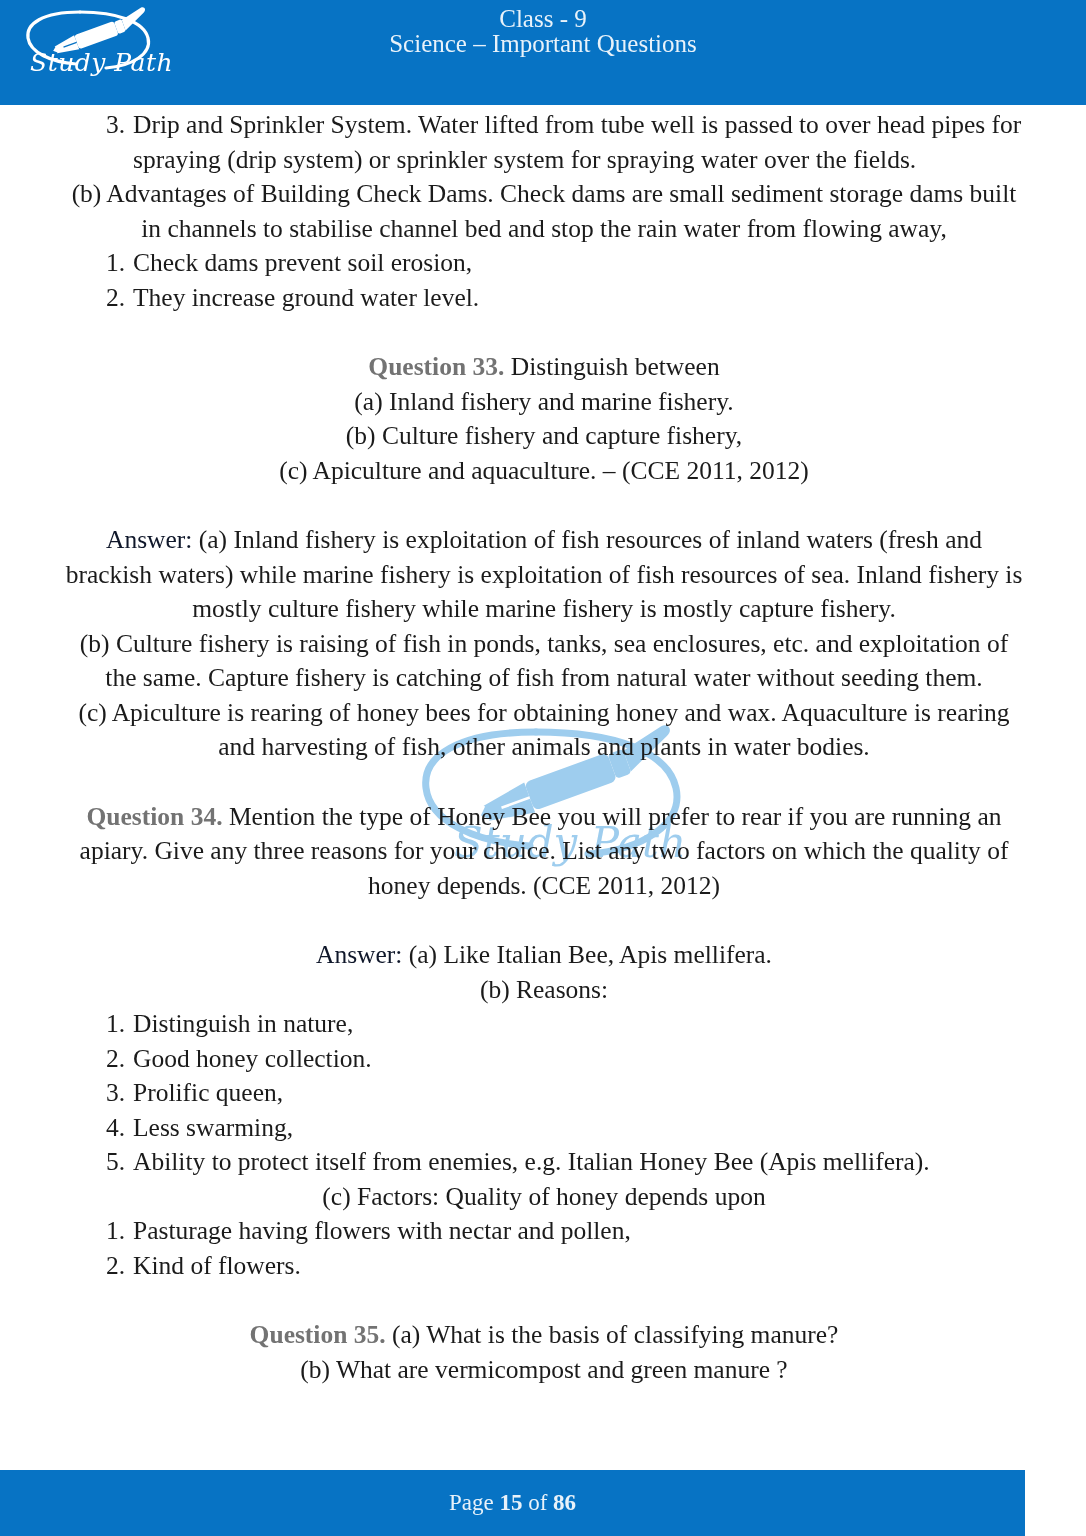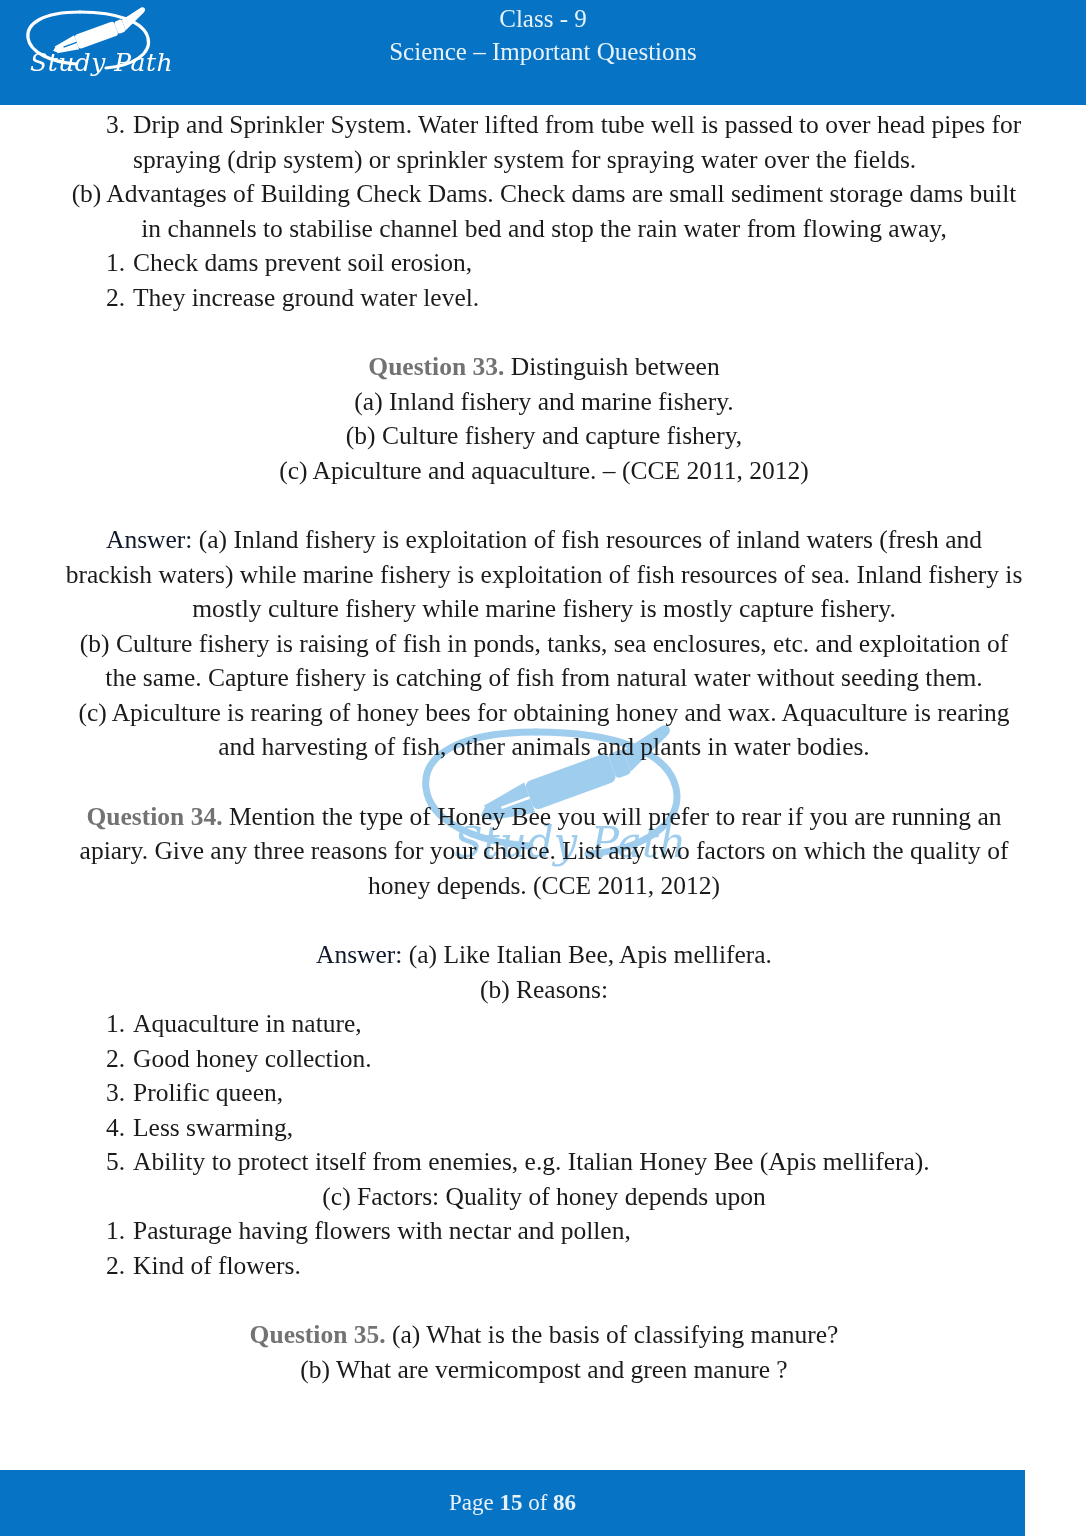--- a/index.html
+++ b/index.html
@@ -72,21 +72,21 @@
     width: 1086px;
     text-align: center;
     color: #e9f3fb;
   }
   .header-line {
     font-family: "Liberation Serif", serif;
     color: #e8f2fa;
     line-height: 1.0;
     white-space: nowrap;
   }
-  .hl1 { font-size: 25px; margin-bottom: 8px; }
+  .hl1 { font-size: 25px; }
   .hl2 { font-size: 25px; margin-bottom: 8px; }
   .hl3 { font-size: 25px; }
 
   
   .content {
     position: absolute;
     left: 65px;
     top: 108px;
     width: 958px;
     font-size: 25.5px;
@@ -261,21 +261,21 @@
     <div class="gap-md"></div>
 
     <p class="para">
       <span class="answer-label">Answer:</span><span> (a) Like Italian Bee, Apis mellifera.</span>
     </p>
     <p class="para">(b) Reasons:</p>
 
     <ul class="olist">
       <li>
         <span class="num">1.</span>
-        <span>Aquaculture in nature,</span>
+        <span>Distinguish in nature,</span>
       </li>
       <li>
         <span class="num">2.</span>
         <span>Good honey collection.</span>
       </li>
       <li>
         <span class="num">3.</span>
         <span>Prolific queen,</span>
       </li>
       <li>

